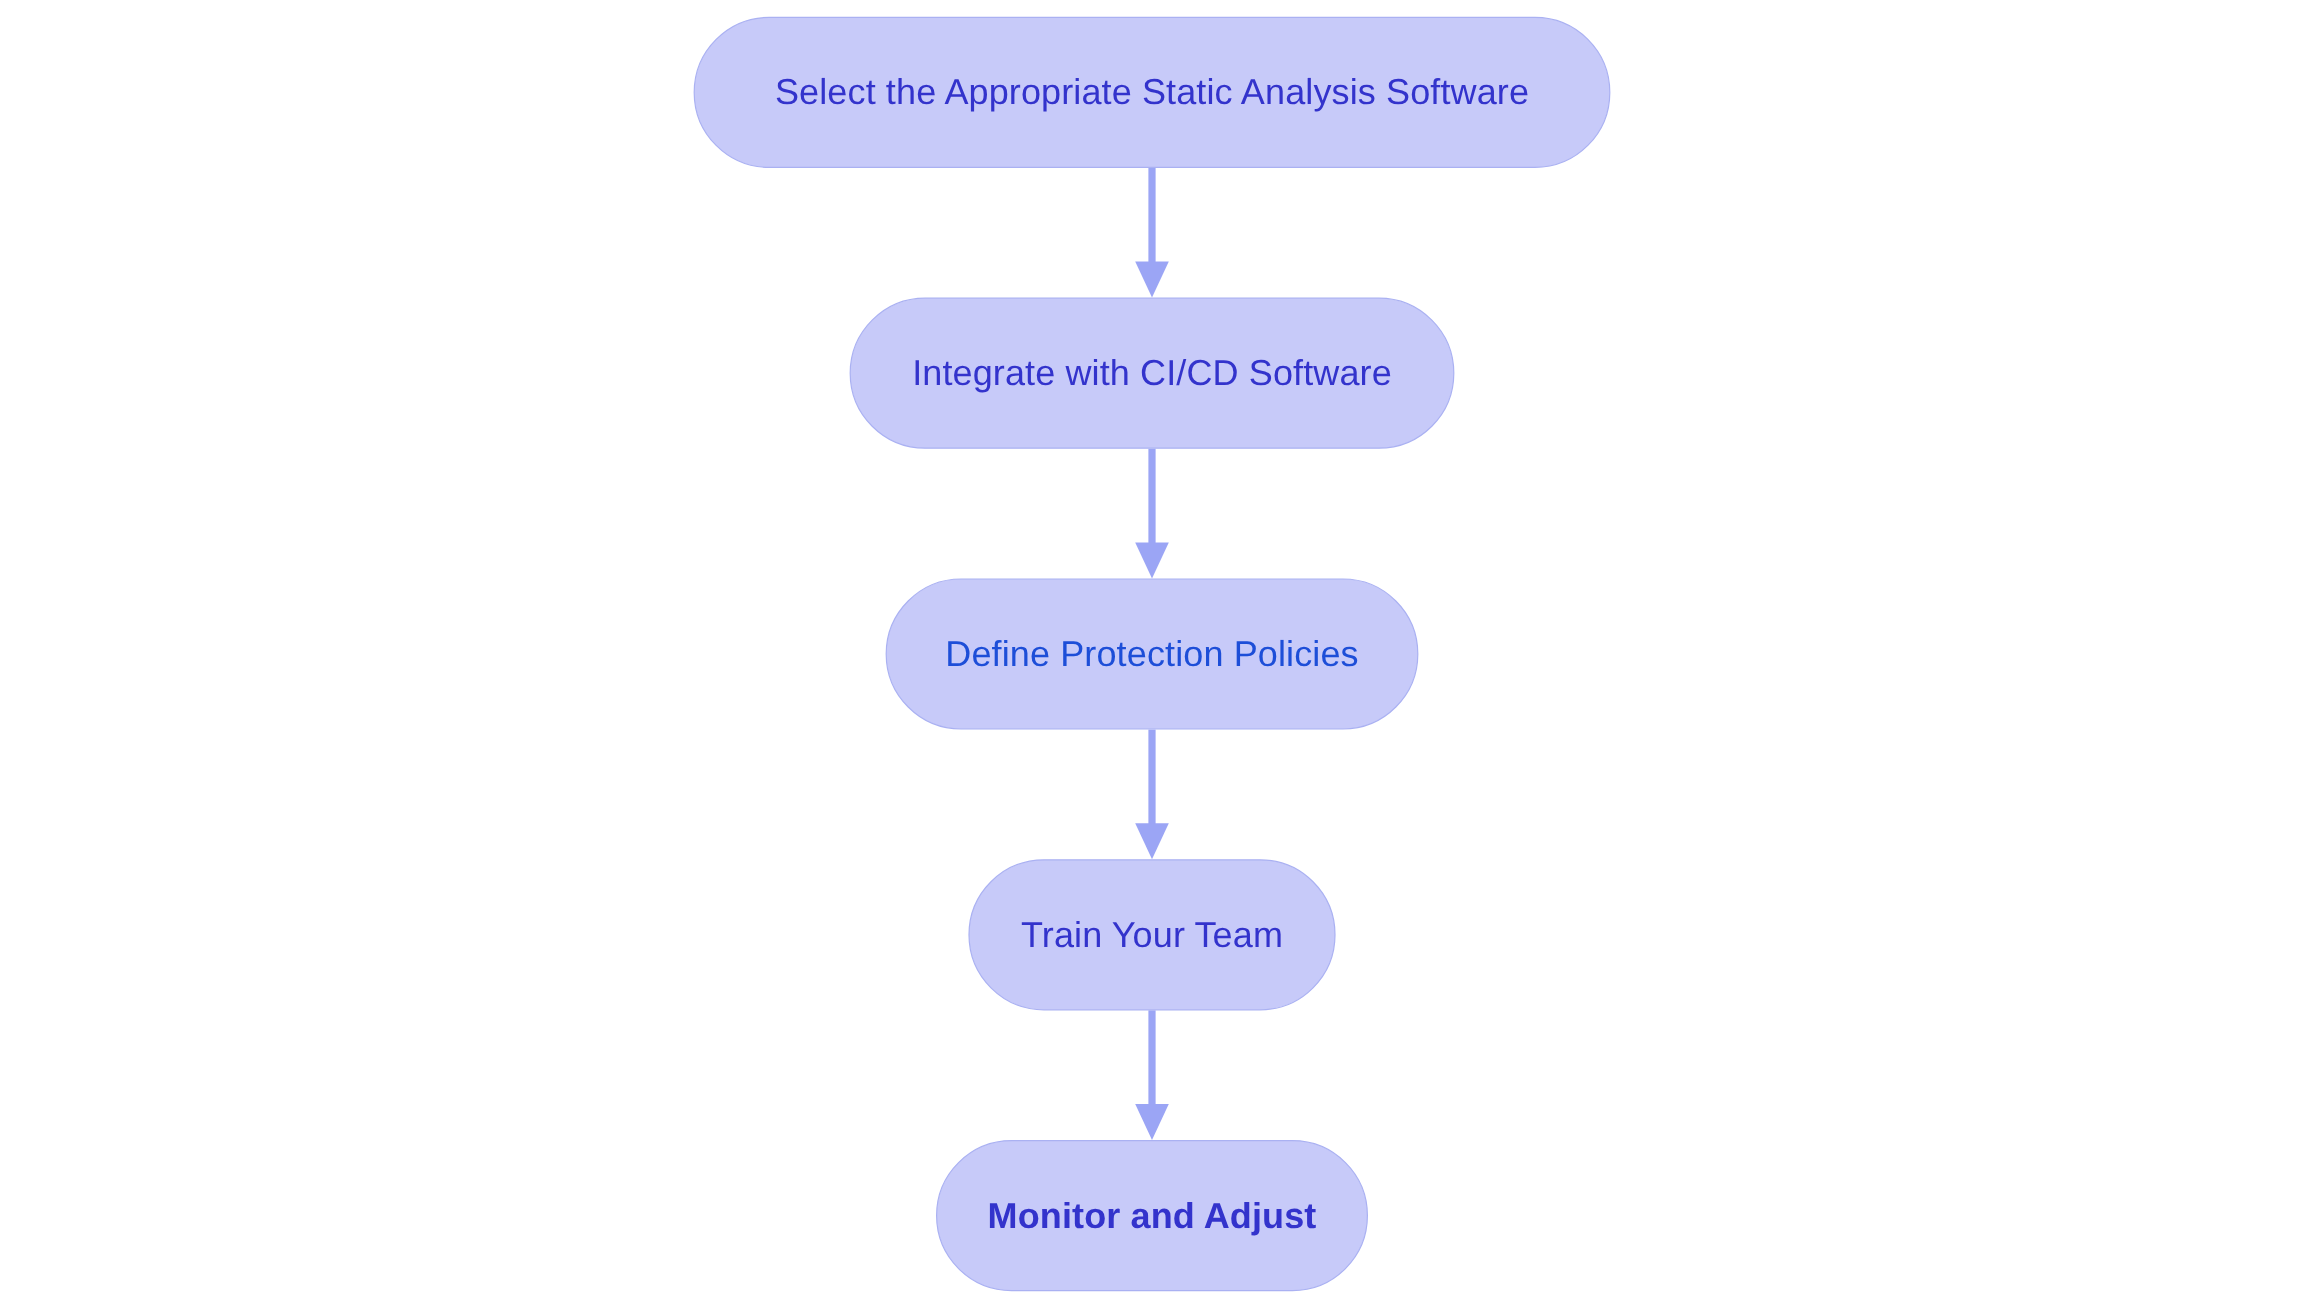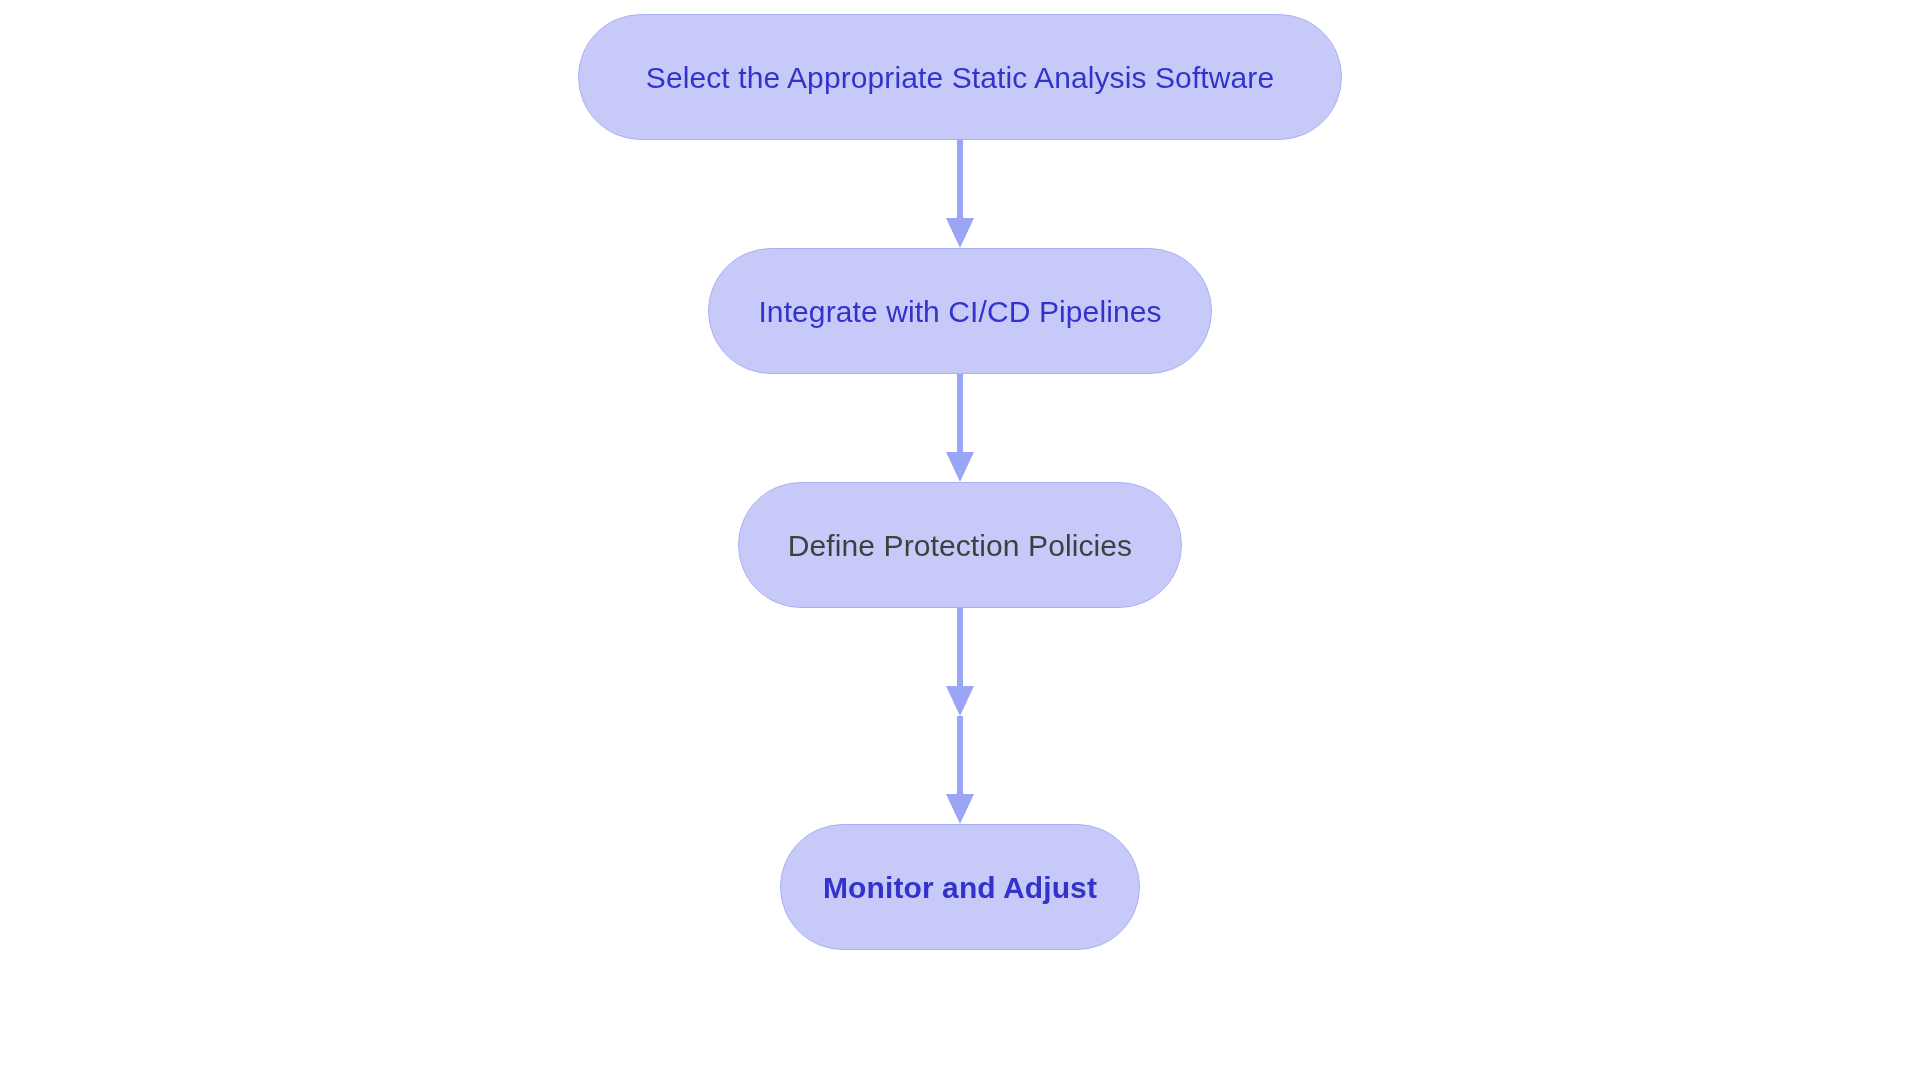--- a/index.html
+++ b/index.html
@@ -107,37 +107,40 @@
     <div class="flow-node node-w-1" style="background: rgb(199, 202, 249); border-color: rgb(170, 177, 242);">
       <span class="flow-node-label" style="color: rgb(51, 51, 204);">Select the Appropriate Static Analysis Software</span>
     </div>
 
     <div class="flow-connector">
       <div class="conn-line" style="background: rgb(155, 165, 245);"></div>
       <div class="conn-head" style="border-top-color: rgb(155, 165, 245);"></div>
     </div>
 
     <div class="flow-node node-w-2" style="background: rgb(199, 202, 249); border-color: rgb(170, 177, 242);">
-      <span class="flow-node-label" style="color: rgb(51, 51, 204);">Integrate with CI/CD Pipelines</span>
+      <span class="flow-node-label" style="color: rgb(51, 51, 204);">Integrate with CI/CD Software</span>
     </div>
 
     <div class="flow-connector">
       <div class="conn-line" style="background: rgb(155, 165, 245);"></div>
       <div class="conn-head" style="border-top-color: rgb(155, 165, 245);"></div>
     </div>
 
     <div class="flow-node node-w-3" style="background: rgb(199, 202, 249); border-color: rgb(170, 177, 242);">
-      <span class="flow-node-label" style="color: #404040;">Define Protection Policies</span>
+      <span class="flow-node-label" style="color: #1d4ed8;">Define Protection Policies</span>
     </div>
 
     <div class="flow-connector">
       <div class="conn-line" style="background: rgb(155, 165, 245);"></div>
       <div class="conn-head" style="border-top-color: rgb(155, 165, 245);"></div>
     </div>
 
+    <div class="flow-node node-w-4" style="background: rgb(199, 202, 249); border-color: rgb(170, 177, 242);">
+      <span class="flow-node-label" style="color: rgb(51, 51, 204);">Train Your Team</span>
+    </div>
 
     <div class="flow-connector">
       <div class="conn-line" style="background: rgb(155, 165, 245);"></div>
       <div class="conn-head" style="border-top-color: rgb(155, 165, 245);"></div>
     </div>
 
     <div class="flow-node node-w-5" style="background: rgb(199, 202, 249); border-color: rgb(170, 177, 242);">
       <span class="flow-node-label" style="color: rgb(51, 51, 204); font-weight: bold;">Monitor and Adjust</span>
     </div>
 

